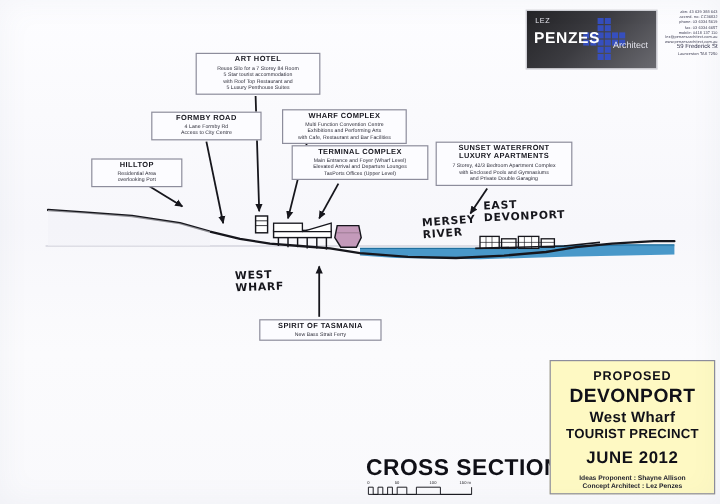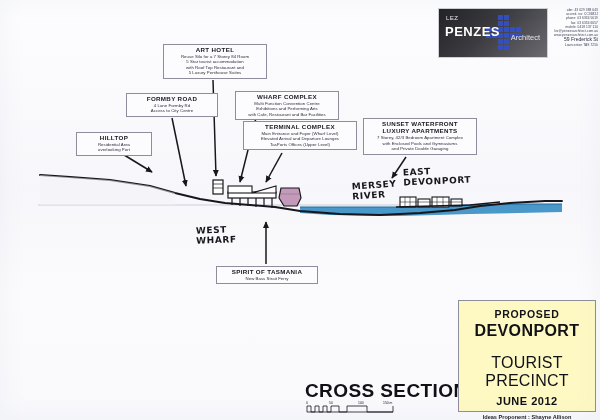--- a/index.html
+++ b/index.html
@@ -88,22 +88,22 @@
   
   #title-block{
     position:absolute;left:458px;top:300px;width:138px;height:112px;
     background:#fef9c3;border:1px solid #8d8d9c;
     text-align:center;box-sizing:border-box;padding-top:7px;
     color:#111118;
   }
   #title-block .t-proposed{font-size:10.5px;font-weight:bold;letter-spacing:.7px;}
   #title-block .t-city{font-size:16px;font-weight:bold;letter-spacing:.4px;margin-top:2px;}
   #title-block .t-wharf{font-size:12.5px;font-weight:bold;letter-spacing:.3px;margin-top:1px;}
-  #title-block .t-precinct{font-size:16px;font-weight:normal;letter-spacing:.2px;margin-top:14px;}
-  #title-block .t-date{font-size:11px;font-weight:bold;letter-spacing:.5px;margin-top:5px;}
+  #title-block .t-precinct{font-size:11px;font-weight:bold;letter-spacing:.2px;margin-top:1px;}
+  #title-block .t-date{font-size:14px;font-weight:bold;letter-spacing:.5px;margin-top:5px;}
   #title-block .t-cred{font-size:5.6px;font-weight:bold;line-height:7px;margin-top:7px;color:#23232e;}
 
   
   #cross-section-caption{
     position:absolute;left:305px;top:380px;
     font-size:19px;font-weight:bold;letter-spacing:.4px;color:#101017;
   }
   #scale-bar{position:absolute;left:305px;top:398px;width:105px;height:18px;}
 </style>
 </head>
@@ -300,20 +300,21 @@
     <text x="1" y="5.5">0</text>
     <text x="24" y="5.5">50</text>
     <text x="53" y="5.5">100</text>
     <text x="78" y="5.5">150 m</text>
   </g>
 </svg>
 
 <div id="title-block">
   <div class="t-proposed">PROPOSED</div>
   <div class="t-city">DEVONPORT</div>
+  <div class="t-wharf">West Wharf</div>
   <div class="t-precinct">TOURIST PRECINCT</div>
   <div class="t-date">JUNE 2012</div>
   <div class="t-cred">
     <div>Ideas Proponent : Shayne Allison</div>
     <div>Concept Architect : Lez Penzes</div>
   </div>
 </div>
 
 <div class="scan-edge"></div>
 

